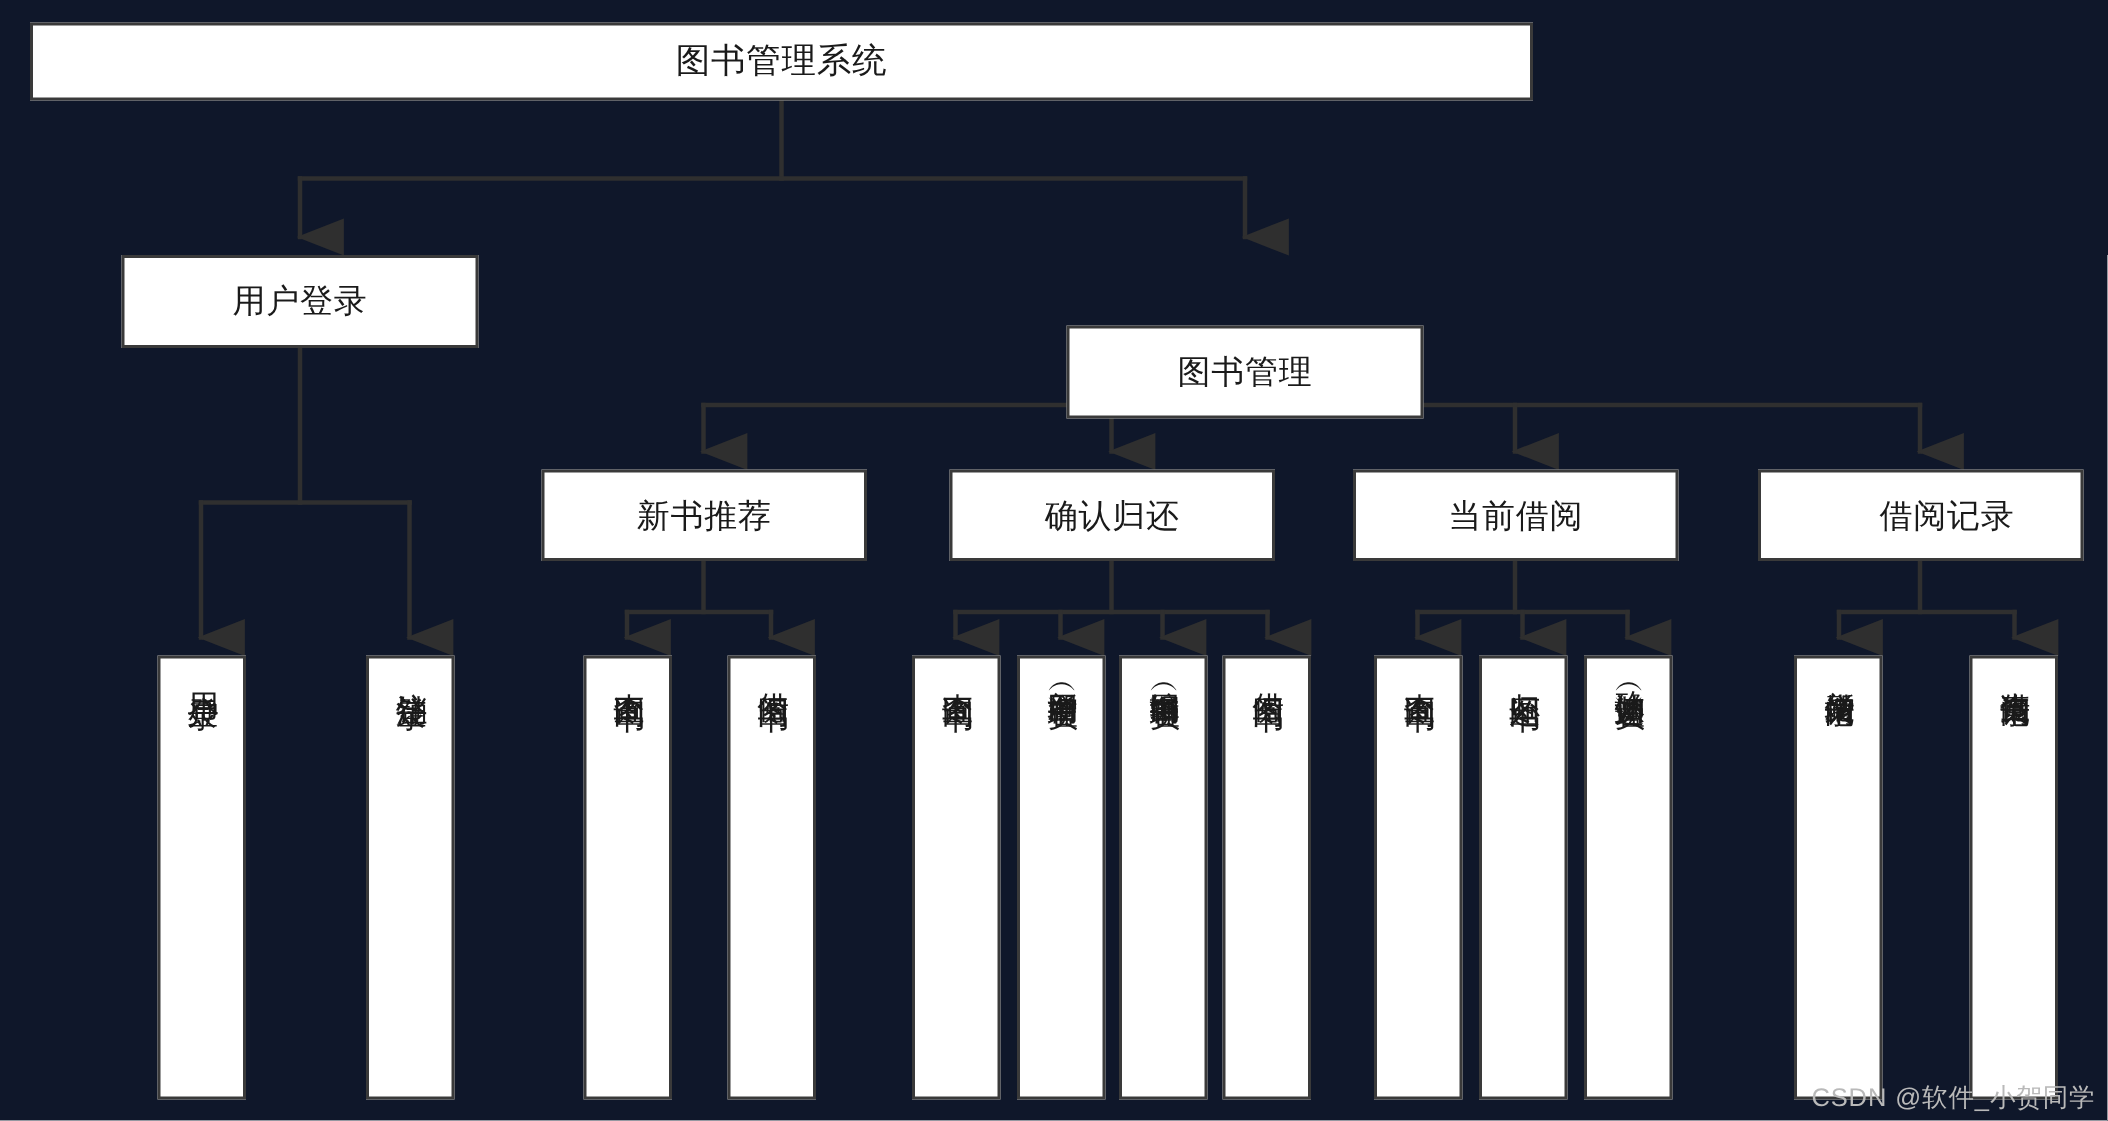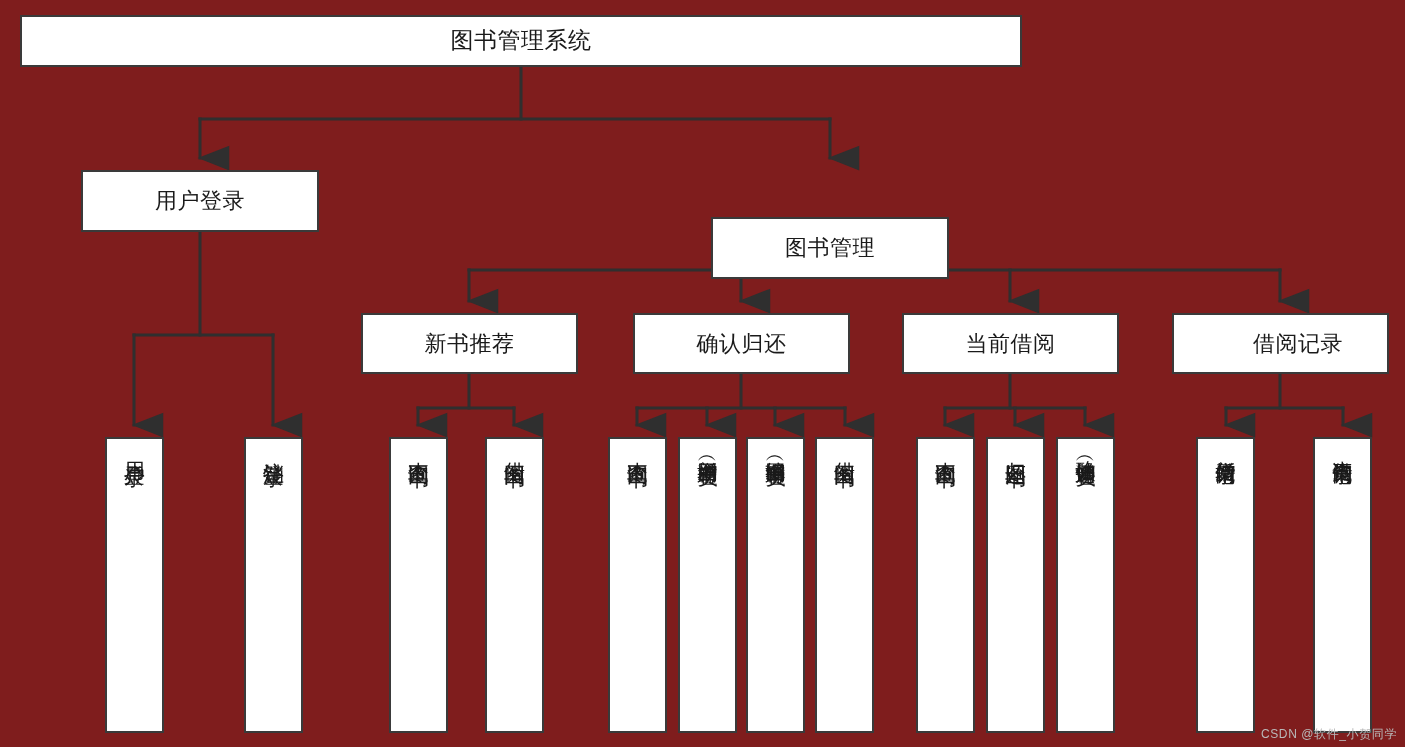--- a/index.html
+++ b/index.html
@@ -8,21 +8,21 @@
     padding: 0;
     background: #ffffff;
   }
   body {
     font-family: "Liberation Sans", "DejaVu Sans", sans-serif;
   }
   #canvas {
     position: relative;
     width: 1405px;
     height: 747px;
-    background: #7f1d1d;
+    background: #0f172a;
     overflow: hidden;
   }
   svg#wires {
     position: absolute;
     left: 0;
     top: 0;
     width: 1405px;
     height: 747px;
     pointer-events: none;
   }
@@ -63,21 +63,21 @@
     white-space: nowrap;
   }
   .leaf.tall-text .label {
     font-size: 20px;
     letter-spacing: 1px;
   }
   #watermark {
     position: absolute;
     right: 8px;
     bottom: 4px;
-    font-size: 12px;
+    font-size: 17px;
     color: #b9b9b9;
     letter-spacing: 0.6px;
     user-select: none;
     white-space: nowrap;
   }
 </style>
 </head>
 <body>
 
 <div id="canvas">

